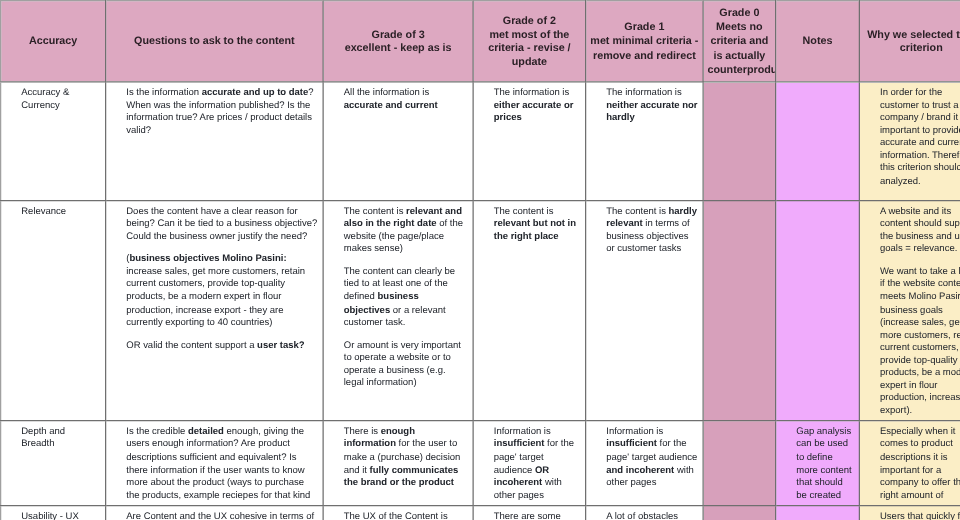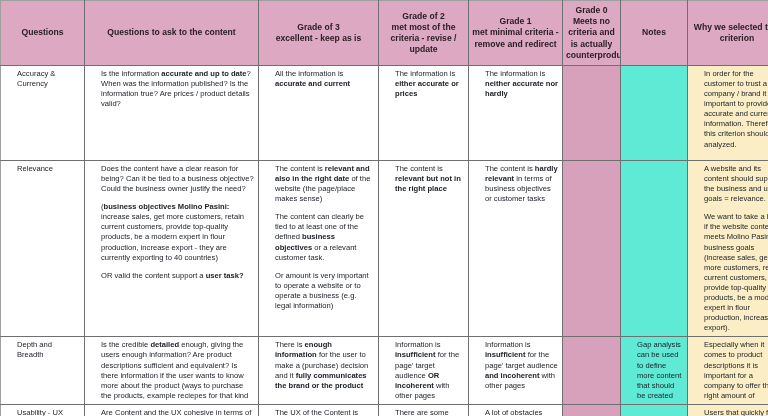--- a/index.html
+++ b/index.html
@@ -55,21 +55,21 @@
   col.c-g3        { width: 120px; }
   col.c-g2        { width: 90px; }
   col.c-g1        { width: 94px; }
   col.c-g0        { width: 58px; }
   col.c-notes     { width: 67px; }
   col.c-why       { width: 99px; }
 
   td.criterion { font-weight: bold; font-size: 7.8px; }
   td.g0cell { background: #d7a0bb; text-align: center; }
   td.whycell { background: #fbeec6; }
-  td.notescell { background: #5eead4; }
+  td.notescell { background: #f0abfc; }
 
   .b { font-weight: bold; }
   p.pb { margin: 0 0 8px 0; }
   p.pl { margin: 0; }
 </style>
 </head>
 <body>
 
 <div id="sheet">
 <table class="grid">
@@ -80,21 +80,21 @@
         <col class="c-g2">
     <col class="c-g1">
         <col class="c-g0">
         <col class="c-notes">
         <col class="c-why">
   </colgroup>
 
   <thead>
     <tr class="head">
       <th>
-        <span>Questions</span>
+        <span>Accuracy</span>
       </th>
       <th>
         <span>Questions to ask to the content</span>
       </th>
       <th>
         <span class="nl">Grade of 3<br>excellent - keep as is</span>
       </th>
       <th>
         <span class="nl">Grade of 2<br>met most of the criteria - revise / update</span>
       </th>

